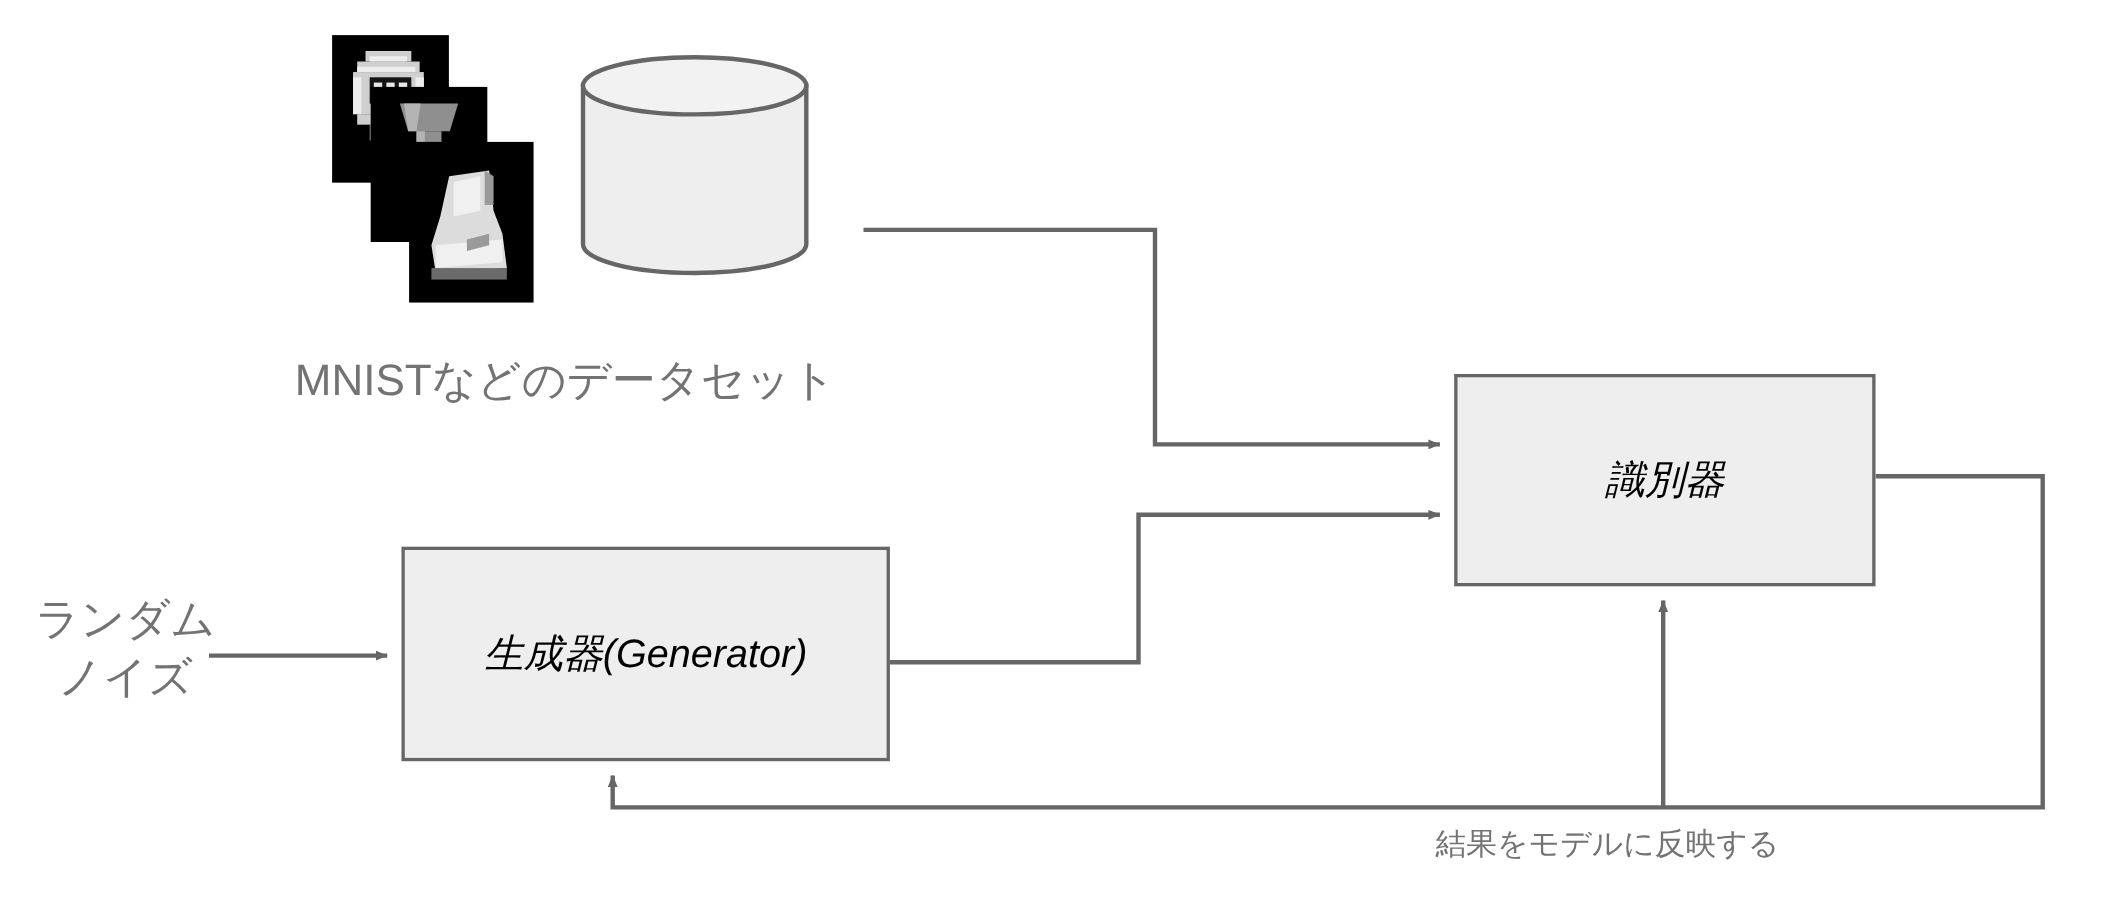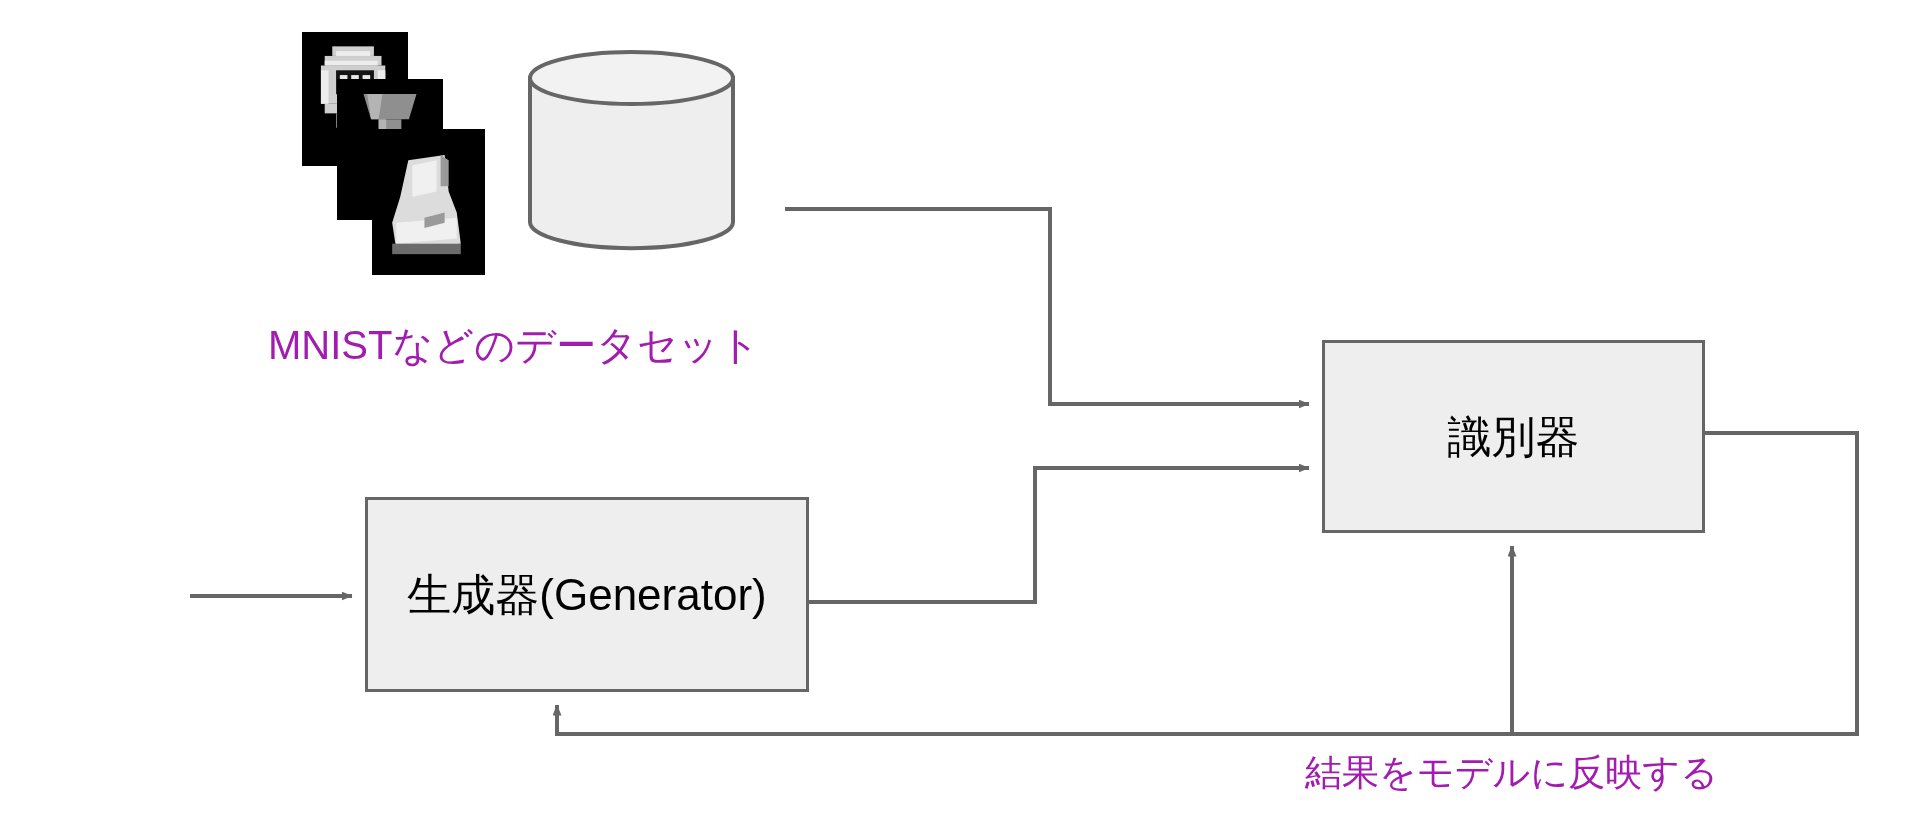--- a/index.html
+++ b/index.html
@@ -8,28 +8,28 @@
   #stage{position:relative;width:1932px;height:826px;background:#fff;}
 
   .svg-layer{position:absolute;left:0;top:0;width:1932px;height:826px;}
 
   
   .node-box{position:absolute;background:#eeeeee;border:3px solid #666666;
             box-sizing:border-box;display:flex;align-items:center;
             justify-content:center;text-align:center;color:#000;}
   #discriminator-box{left:1322px;top:340px;width:383px;height:193px;}
   #generator-box{left:365px;top:497px;width:444px;height:195px;}
-  .node-label{font-size:44px;line-height:1.30;letter-spacing:0px;}
+  .node-label{font-size:36px;line-height:1.30;letter-spacing:0px;font-style:italic;}
 
   
-  .free-text{position:absolute;color:#a21caf;white-space:pre;}
+  .free-text{position:absolute;color:#737373;white-space:pre;}
   #dataset-caption{left:268px;top:318px;font-size:40px;}
   #noise-label{left:14px;top:537px;font-size:40px;line-height:1.32;
                text-align:center;width:200px;white-space:pre-line;}
-  #feedback-caption{left:1305px;top:748px;font-size:37px;}
+  #feedback-caption{left:1305px;top:748px;font-size:28px;}
 
   
   .thumb{position:absolute;background:#000;image-rendering:pixelated;
          overflow:hidden;}
   #thumb-bag{left:302px;top:32px;width:106px;height:134px;}
   #thumb-sandal{left:337px;top:79px;width:106px;height:141px;}
   #thumb-boot{left:372px;top:129px;width:113px;height:146px;}
   .thumb svg{display:block;width:100%;height:100%;}
 </style>
 </head>
@@ -136,16 +136,18 @@
   </div>
 
   <div class="node-box" id="generator-box">
     <div class="node-label">
       <div>生成器(Generator)</div>
     </div>
   </div>
 
   <div class="free-text" id="dataset-caption">MNISTなどのデータセット</div>
 
+  <div class="free-text" id="noise-label">ランダム
+ノイズ</div>
 
   <div class="free-text" id="feedback-caption">結果をモデルに反映する</div>
 
 </div>
 
 </body></html>

